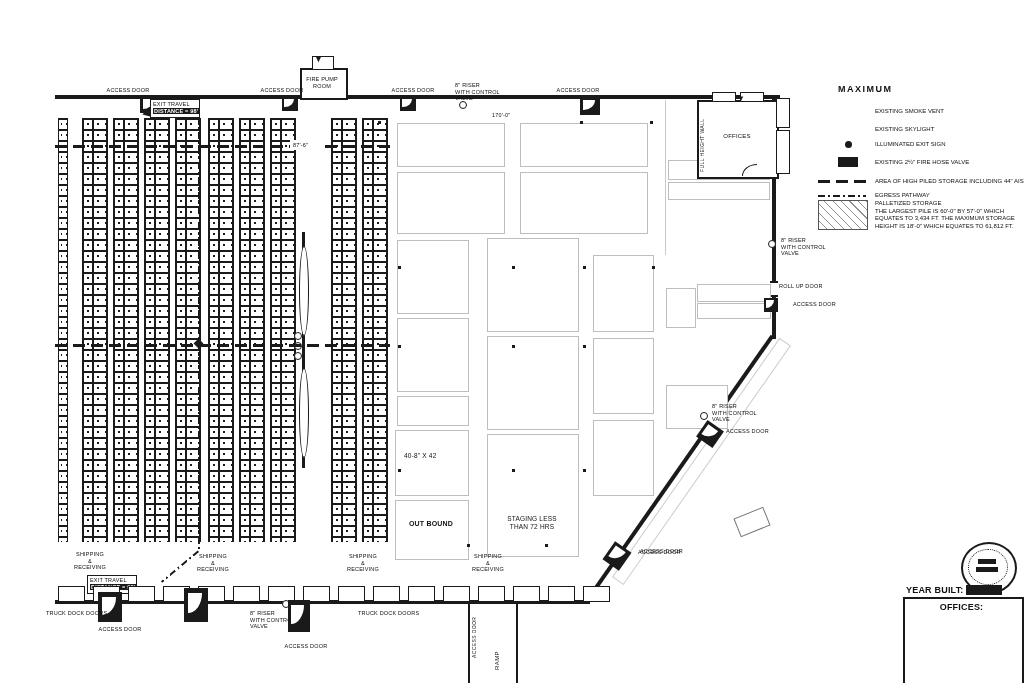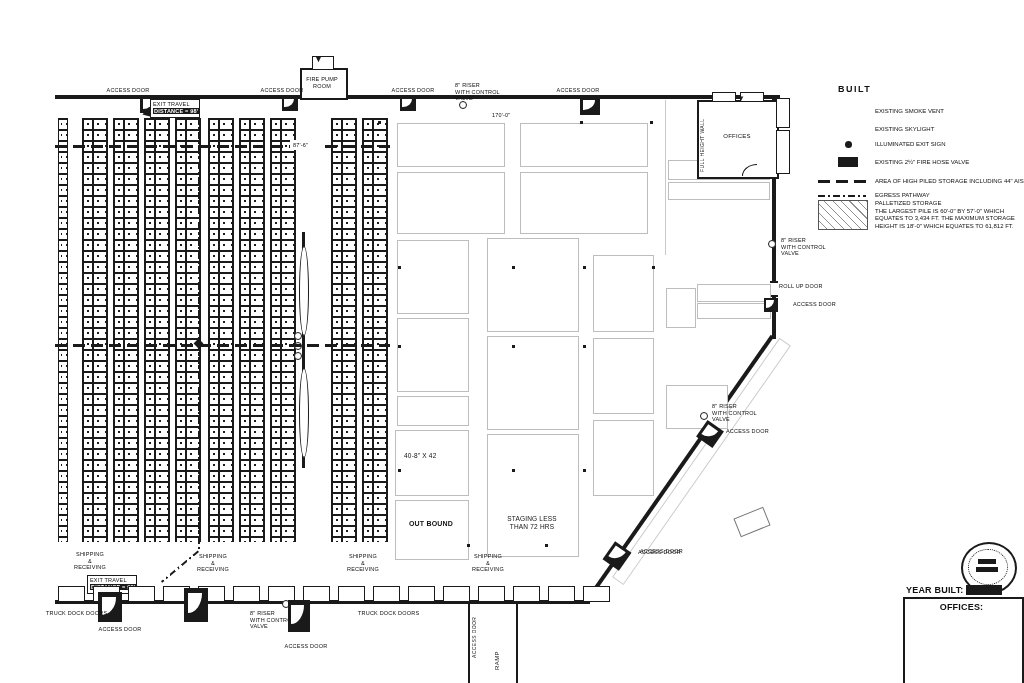--- a/index.html
+++ b/index.html
@@ -238,21 +238,21 @@
   <div class="door" style="left:288px;top:600px;width:22px;height:32px"></div>
   <div class="lbl c" style="left:280px;top:643px;width:52px">ACCESS DOOR</div>
   <div class="lbl" style="left:358px;top:610px">TRUCK DOCK DOORS</div>
 
   <div class="wall" style="left:468px;top:604px;width:2px;height:79px"></div>
   <div class="wall" style="left:516px;top:604px;width:2px;height:79px"></div>
   <div class="vtext" style="left:471px;top:608px;height:50px">ACCESS DOOR</div>
   <div class="vtext" style="left:494px;top:640px;height:30px;font-size:6px">RAMP</div>
   <div class="lbl" style="left:640px;top:548px">ACCESS DOOR</div>
 
-  <div class="legend-row" style="left:838px;top:84px;font-size:9px;font-weight:bold;letter-spacing:1.5px">BUILT</div>
+  <div class="legend-row" style="left:838px;top:84px;font-size:9px;font-weight:bold;letter-spacing:1.5px">MAXIMUM</div>
   <div class="legend-row" style="left:875px;top:108px">EXISTING SMOKE VENT</div>
   <div class="legend-row" style="left:875px;top:126px">EXISTING SKYLIGHT</div>
   <div class="abs" style="left:845px;top:141px;width:7px;height:7px;border-radius:50%;background:#1a1a1a"></div>
   <div class="legend-row" style="left:875px;top:141px">ILLUMINATED EXIT SIGN</div>
   <div class="abs" style="left:838px;top:157px;width:20px;height:10px;background:#1a1a1a"></div>
   <div class="legend-row" style="left:875px;top:159px">EXISTING 2½" FIRE HOSE VALVE</div>
   <div class="hpline" style="left:818px;top:180px;width:48px"></div>
   <div class="legend-row" style="left:875px;top:178px">AREA OF HIGH PILED STORAGE INCLUDING 44" AISLE</div>
   <div class="egd" style="left:818px;top:195px;width:48px"></div>
   <div class="legend-row" style="left:875px;top:192px">EGRESS PATHWAY</div>

